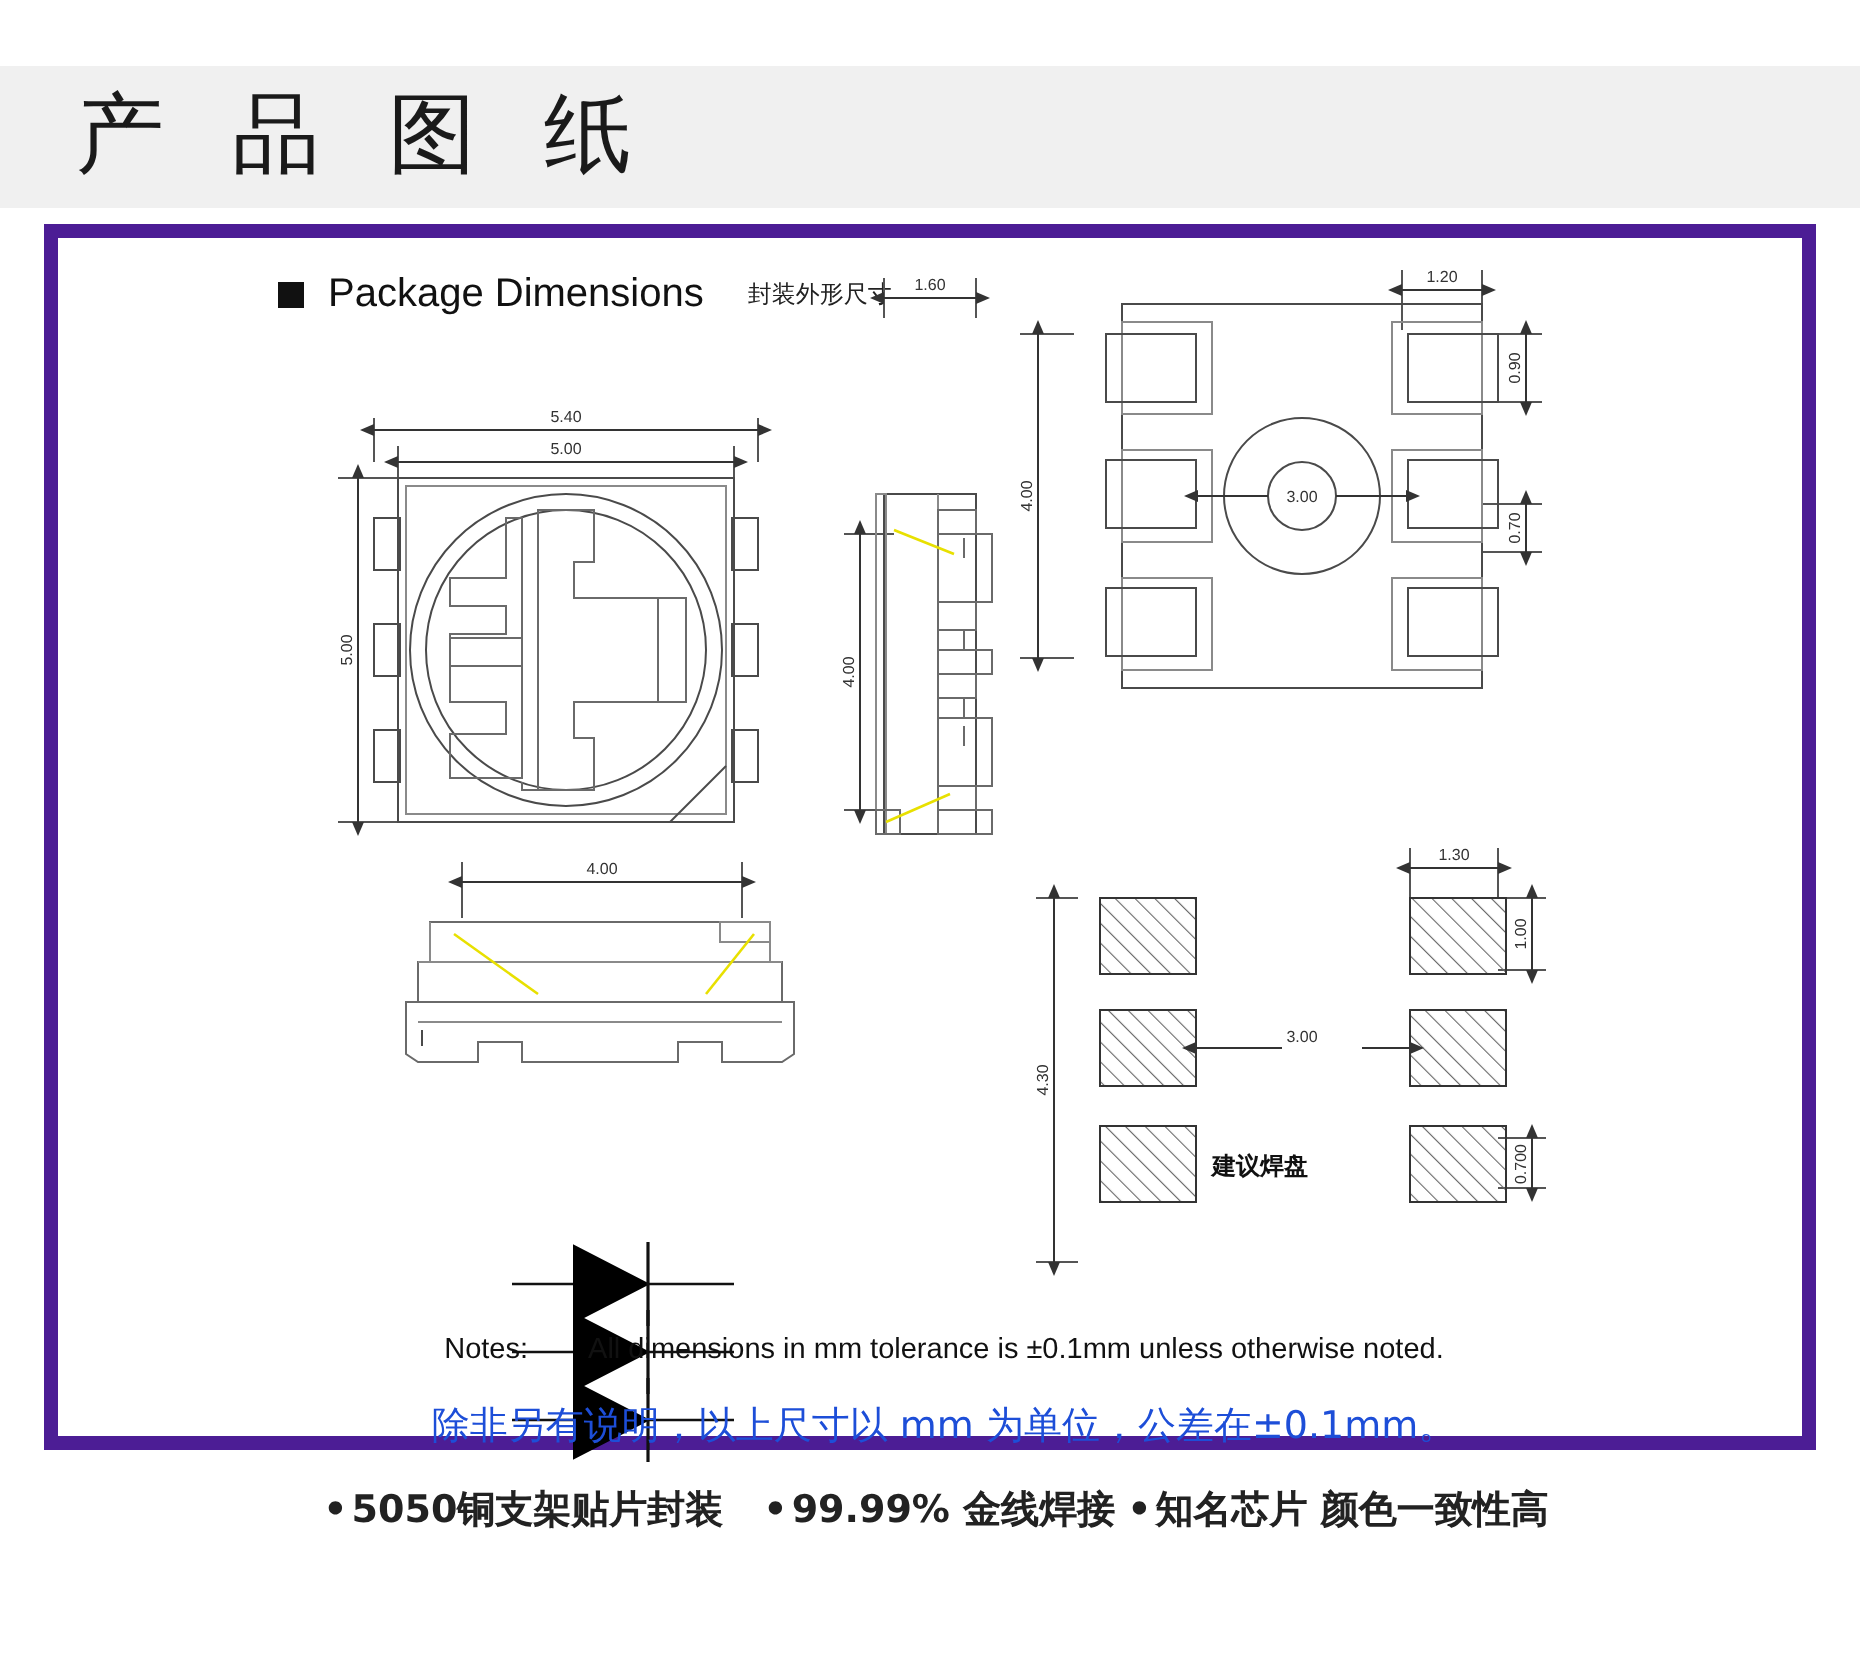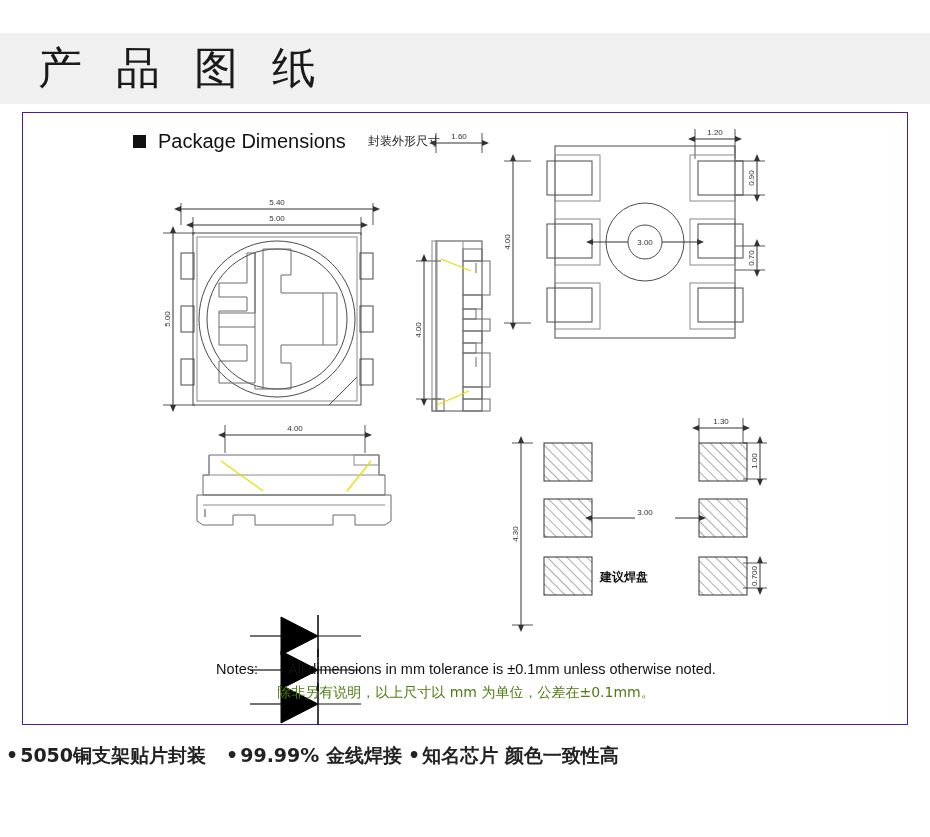--- a/index.html
+++ b/index.html
@@ -32,21 +32,21 @@
     font-family: "DejaVu Sans", "Liberation Sans", sans-serif;
     line-height: 60px;
     white-space: nowrap;
   }
 
   
   .frame {
     position: absolute;
     left: 22px; top: 112px;
     width: 886px; height: 613px;
-    border: 1px solid #4c1d95;
+    border: 7px solid #4c1d95;
     box-sizing: border-box;
     background: #fff;
   }
 
   .section-head {
     position: absolute;
     left: 110px; top: 17px;
     display: flex;
     align-items: center;
     white-space: nowrap;
@@ -85,33 +85,33 @@
     text-align: center;
   }
   .notes-en {
     font-size: 14.5px;
     color: #111;
     font-family: "Liberation Sans", sans-serif;
     white-space: nowrap;
   }
   .notes-en .lbl { margin-right: 30px; }
   .notes-cn {
-    font-size: 14px;
-    color: #4d7c0f;
-    margin-top: 7px;
+    font-size: 19px;
+    color: #1d4ed8;
+    margin-top: 17px;
     font-family: "DejaVu Sans", sans-serif;
     white-space: nowrap;
   }
 
   
   .features {
     position: absolute;
     left: 0; top: 737px;
     width: 930px;
-    text-align: left;
+    text-align: center;
   }
   .feature-line {
     font-size: 19px;
     font-weight: 600;
     color: #222;
     font-family: "DejaVu Sans", sans-serif;
     line-height: 36px;
     white-space: nowrap;
   }
   .feature-line .dot { margin: 0 2px 0 6px; }

